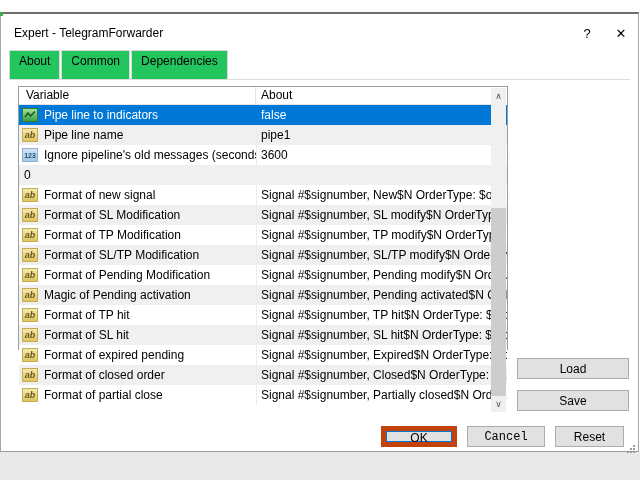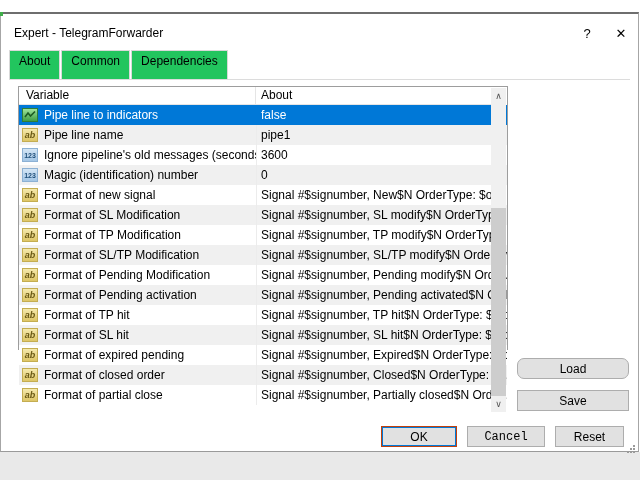--- a/index.html
+++ b/index.html
@@ -47,24 +47,24 @@
 
   .scrollbar { position:absolute; top:1px; right:1px; width:15px; height:324px; background:#f0f0f0;
                display:flex; flex-direction:column; }
   .sb-arrow { height:16px; display:flex; align-items:center; justify-content:center; color:#555; font-size:9px; }
   .sb-track { flex:1; position:relative; }
   .sb-thumb { position:absolute; left:0; width:100%; top:104px; height:188px; background:#cdcdcd; }
 
   .btn { background:#e1e1e1; border:1px solid #adadad; font-size:12px; font-family:"Liberation Sans",sans-serif;
          color:#000; cursor:default; }
   .side-btn { position:absolute; left:516px; width:112px; height:21px; }
-  #load-btn { top:344px;border-radius:7px; }
+  #load-btn { top:344px; }
   #save-btn { top:376px; }
   .footer-btn { position:absolute; top:412px; height:21px; }
-  #ok-btn { left:380px; width:76px; border:1px solid #c2410c; box-shadow:inset 0 0 0 1px #0078d7; }
+  #ok-btn { left:380px; width:76px; border:5px solid #c2410c; box-shadow:inset 0 0 0 1px #0078d7; }
   #cancel-btn { left:466px; width:78px;font-family:Liberation Mono, monospace; }
   #reset-btn { left:554px; width:69px; }
 
   .resize-grip { position:absolute; right:3px; top:431px; width:8px; height:8px; }
 </style>
 </head>
 <body>
 
 <div class="below-strip"></div>
 <div class="green-artifact"></div>
@@ -114,25 +114,20 @@
   </div>
         <div class="row">
     <div class="var-cell">
 
       <span class="icon icon-123">123</span>
       <span class="var-text">Ignore pipeline's old messages (seconds)</span>
     </div>
     <div class="val-cell">3600</div>
   </div>
         <div class="row alt">
-    <div class="var-cell">
-
-      <span class="icon icon-123">123</span>
-      <span class="var-text">Magic (identification) number</span>
-    </div>
     <div class="val-cell">0</div>
   </div>
         <div class="row">
     <div class="var-cell">
 
       <span class="icon icon-ab">ab</span>
 
       <span class="var-text">Format of new signal</span>
     </div>
     <div class="val-cell">Signal #$signumber, New$N OrderType: $ord...</div>
@@ -171,21 +166,21 @@
 
       <span class="var-text">Format of Pending Modification</span>
     </div>
     <div class="val-cell">Signal #$signumber, Pending modify$N Order...</div>
   </div>
         <div class="row alt">
     <div class="var-cell">
 
       <span class="icon icon-ab">ab</span>
 
-      <span class="var-text">Format of Pending activation</span>
+      <span class="var-text">Magic of Pending activation</span>
     </div>
     <div class="val-cell">Signal #$signumber, Pending activated$N Ord...</div>
   </div>
         <div class="row">
     <div class="var-cell">
 
       <span class="icon icon-ab">ab</span>
 
       <span class="var-text">Format of TP hit</span>
     </div>

